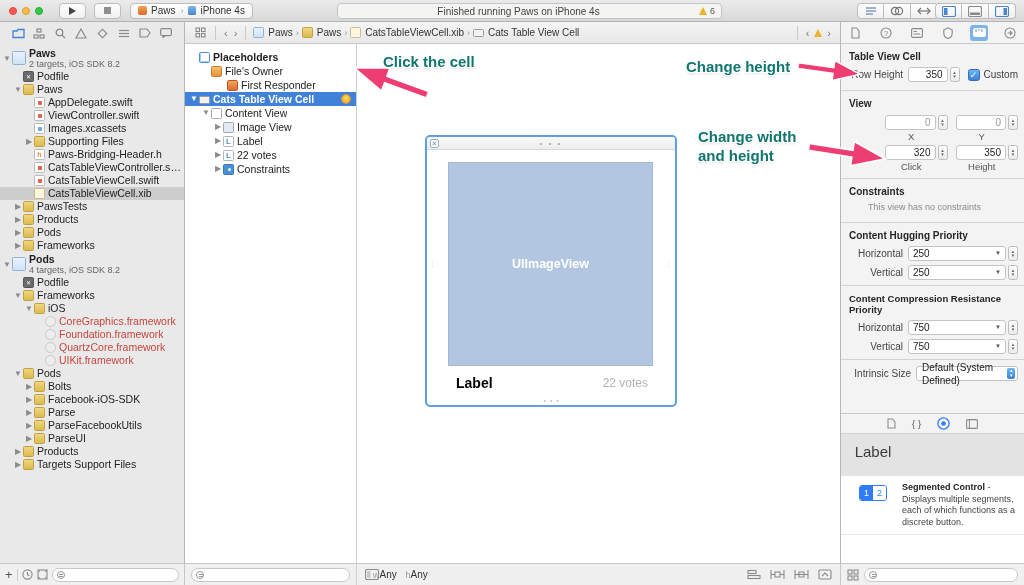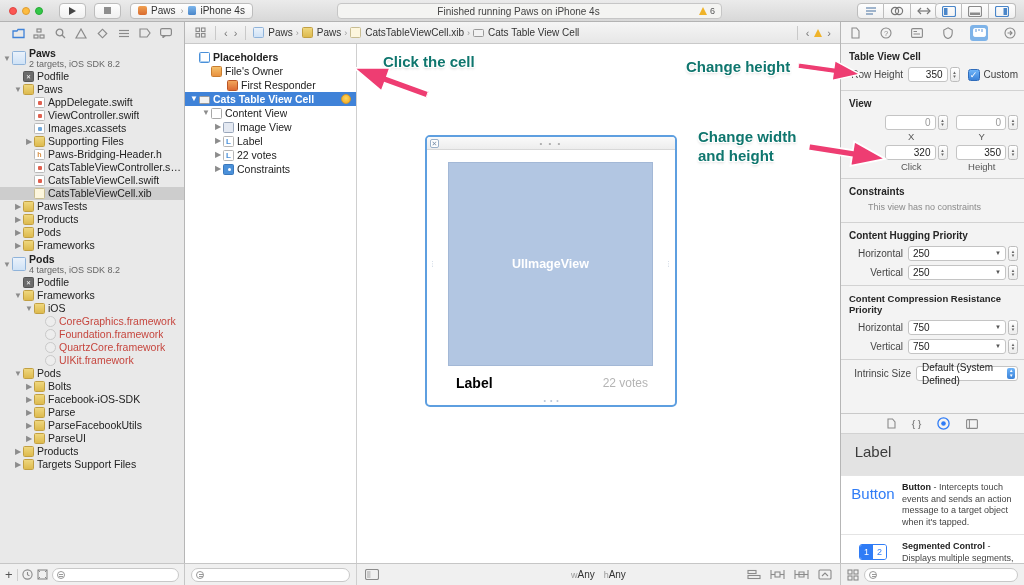--- a/index.html
+++ b/index.html
@@ -168,21 +168,21 @@
   .bb-nav { width:185px; border-right:1px solid #c6c6c6; padding:0 5px; gap:4px; }
   .bb-outline { width:172px; border-right:1px solid #cfcfcf; padding:0 6px; }
   .bb-canvas { flex:1; position:relative; }
   .bb-insp { width:184px; border-left:1px solid #c6c6c6; padding:0 6px; gap:5px; }
   .filter { flex:1; height:14px; background:#fff; border:1px solid #c8c8c8; border-radius:7px;
     display:flex; align-items:center; padding:0 4px; }
   .filter .fdot { width:8px; height:8px; border:1px solid #999; border-radius:50%; position:relative; }
   .filter .fdot::after { content:""; position:absolute; left:1.5px; top:2px; width:4px; height:1px; background:#999; box-shadow:0 2px 0 #999; }
   .bb-plus { font-size:13px; color:#555; }
   .bb-sep { width:1px; height:12px; background:#cfcfcf; }
-  .szclass { position:absolute; left:0; right:0; text-align:center; line-height:19px; color:#333; font-size:10px; }
+  .szclass { position:absolute; left:16px; right:0; text-align:left; line-height:19px; color:#333; font-size:10px; }
   .szclass .pfx { color:#999; font-size:9px; }
   .bb-right-icons { position:absolute; right:8px; top:0; height:100%; display:flex; align-items:center; gap:9px; }
 
   
   .ann-layer { position:absolute; inset:0; pointer-events:none; z-index:50; }
   .ann-text { position:absolute; color:#0f766e; font-weight:bold; font-size:15px; line-height:19px;
     text-shadow:-1px -1px 0 #fff,1px -1px 0 #fff,-1px 1px 0 #fff,1px 1px 0 #fff,0 2px 3px rgba(0,0,0,.18); white-space:nowrap; }
   .ann-arrow { position:absolute; }
 </style>
 </head>
@@ -785,26 +785,20 @@
               <rect x="0.6" y="0.6" width="10.8" height="8.8" rx="1" fill="none" stroke="#8a8a8a" stroke-width="1.1"></rect>
               <line x1="3.4" y1="1" x2="3.4" y2="9" stroke="#8a8a8a" stroke-width="1"></line>
             </svg>
           </span>
       </div>
       <div id="lib-list">
           <div class="lib-row sel">
             <span class="lib-left">
               <span class="lib-title">Label</span>
             </span>
-          </div>
-          <div class="lib-row">
-            <span class="lib-left">
-              <span class="lib-title blue">Button</span>
-            </span>
-            <span class="lib-desc"><b>Button</b> - Intercepts touch events and sends an action message to a target object when it's tapped.</span>
           </div>
           <div class="lib-row">
             <span class="lib-left">
               <span class="seg-ic">
                 <i class="s1">1</i>
                 <i class="s2">2</i>
               </span>
             </span>
             <span class="lib-desc"><b>Segmented Control</b> - Displays multiple segments, each of which functions as a discrete button.</span>
           </div>

